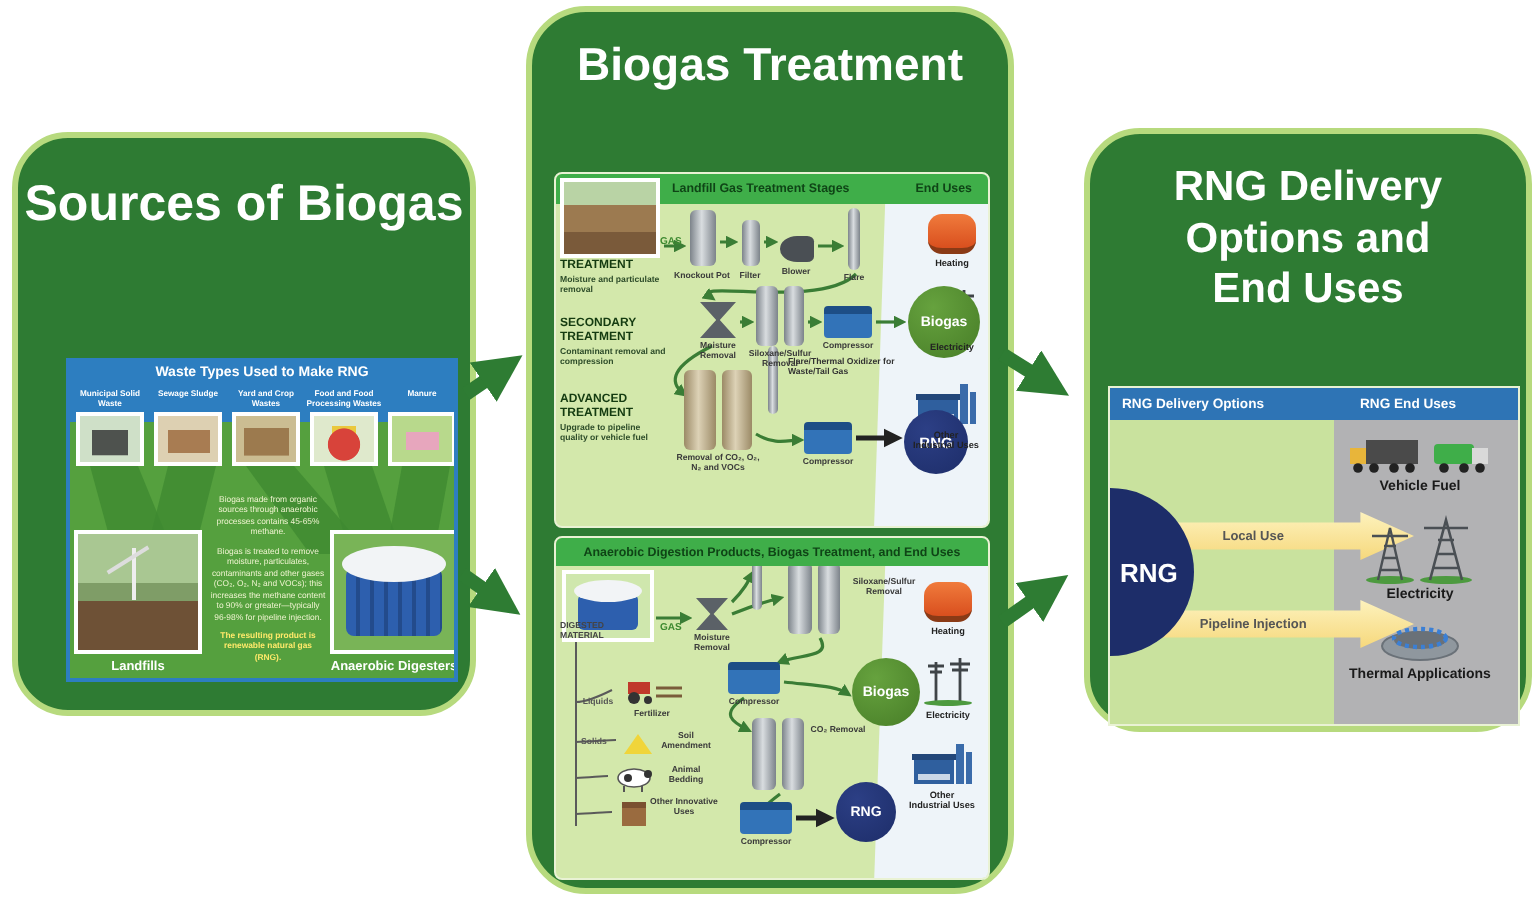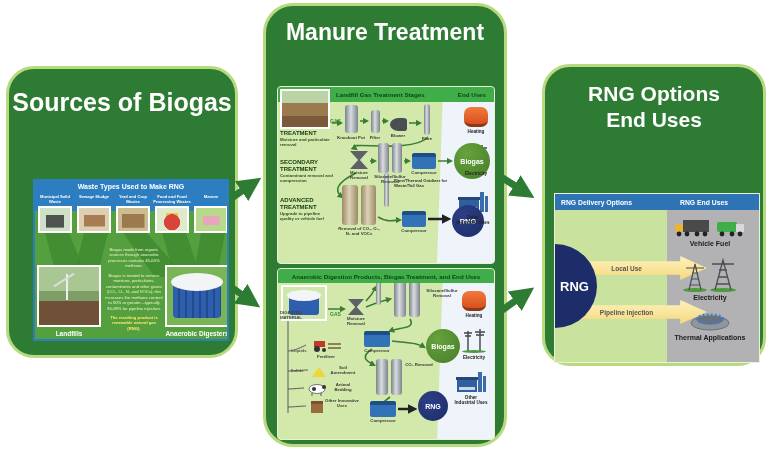--- a/index.html
+++ b/index.html
@@ -101,21 +101,21 @@
         <p>Biogas is treated to remove moisture, particulates, contaminants and other gases (CO₂, O₂, N₂ and VOCs); this increases the methane content to 90% or greater—typically 96-98% for pipeline injection.</p>
         <p class="hl">The resulting product is renewable natural gas (RNG).</p>
       </div>
       <div class="bl" style="left:2px;width:64px">Landfills</div>
       <div class="bl" style="left:130px;width:64px">Anaerobic Digesters</div>
     </div>
   </section>
 
   <section class="panel" style="left:263px;top:3px;width:244px;height:444px;border-radius:30px">
     <div class="ptitle M">
-      <div>Manure Treatment</div>
+      <div>Biogas Treatment</div>
     </div>
 
     <div class="sub" style="left:11px;top:80px;width:218px;height:178px">
       <div class="wedge"></div>
       <div class="sub-hdr">
         <span style="margin-left:58px">Landfill Gas Treatment Stages</span>
         <span style="margin-left:auto;margin-right:8px">End Uses</span>
       </div>
       <div class="pframe" style="left:2px;top:2px;width:50px;height:40px;z-index:6;background:linear-gradient(180deg,#b9d3a5 0 32%,#9c7a50 32% 70%,#7a5a3a 70%)"></div>
       <div class="gas" style="left:52px;top:31px">GAS</div>
@@ -263,21 +263,22 @@
         <path d="M94,80 C82,88 88,92 96,96" stroke="#3a7d35" stroke-width="1.6" fill="none" marker-end="url(#ah)"></path>
         <path d="M112,128 C104,134 102,136 104,140" stroke="#3a7d35" stroke-width="1.6" fill="none" marker-end="url(#ah)"></path>
         <path d="M120,140 h16" stroke="#222" stroke-width="2.4" fill="none" marker-end="url(#ahb)"></path>
         <path d="M10,52 V144 M10,82 C16,82 24,78 28,76 M10,102 C16,102 26,101 30,101 M10,120 C16,120 22,119 26,119 M10,138 C16,138 24,137 28,137" stroke="#5a5a5a" stroke-width="1" fill="none"></path>
       </svg>
     </div>
   </section>
 
   <section class="panel" style="left:542px;top:64px;width:224px;height:302px">
     <div class="ptitle R">
-      <div>RNG Options</div>
+      <div>RNG Delivery</div>
+      <div>Options and</div>
       <div>End Uses</div>
     </div>
     <div class="dsub">
       <div class="dhdr">
         <span style="margin-left:6px">RNG Delivery Options</span>
         <span style="margin-left:48px">RNG End Uses</span>
       </div>
       <div class="gray"></div>
       <div class="half">
           <span>RNG</span>

